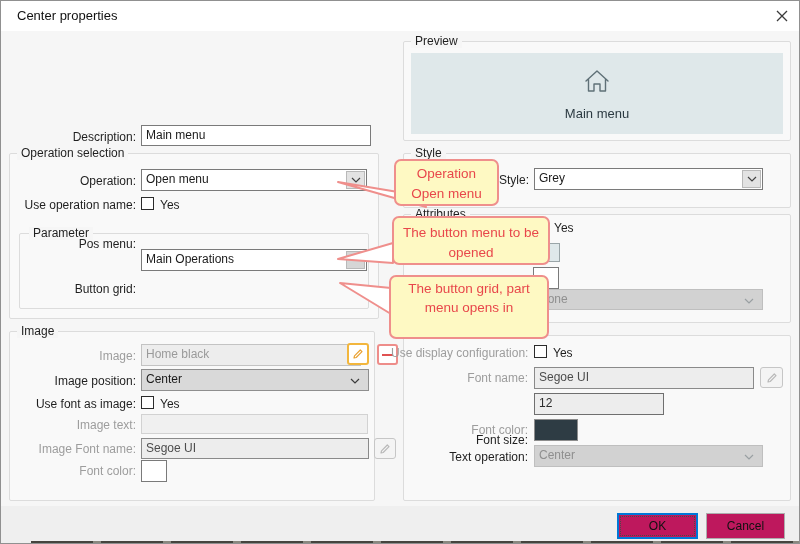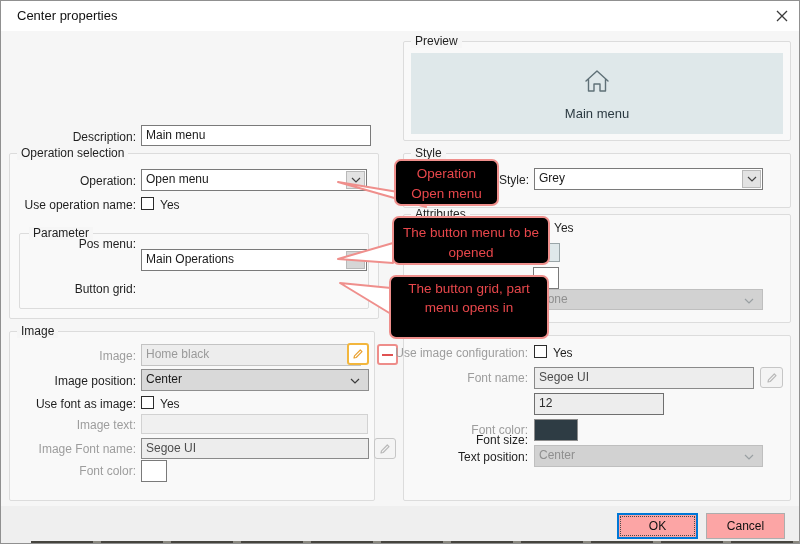--- a/index.html
+++ b/index.html
@@ -25,25 +25,25 @@
   .checkbox{position:absolute;width:13px;height:13px;background:#fff;border:1px solid #2b2b2b;box-sizing:border-box;}
   .chk-label{position:absolute;color:#1f1f1f;}
   .swatch{position:absolute;box-sizing:border-box;border:1px solid #7a7a7a;}
   .iconbtn{position:absolute;box-sizing:border-box;background:#fff;border-radius:3px;display:flex;align-items:center;justify-content:center;}
   .iconbtn.edit{border:2px solid #f2b63d;}
   .iconbtn.remove{border:2px solid #ee8d8a;}
   .iconbtn.edit-disabled{border:1px solid #c6c6c6;background:#f4f4f4;}
   .minus-bar{width:11px;height:2px;background:#e05252;}
   .preview-panel{position:absolute;display:flex;flex-direction:column;align-items:center;justify-content:center;gap:10px;}
   .preview-text{font-size:13px;color:#2c3a42;}
-  .callout{position:absolute;background:#000000;border:2px solid #ef8f8c;border-radius:7px;box-sizing:border-box;z-index:29;color:#e8474b;font-size:13.5px;text-align:center;}
+  .callout{position:absolute;background:#fef9c3;border:2px solid #ef8f8c;border-radius:7px;box-sizing:border-box;z-index:29;color:#e8474b;font-size:13.5px;text-align:center;}
   .callout .cl{line-height:20px;}
   .tails{position:absolute;left:0;top:0;z-index:28;pointer-events:none;}
   .footer{position:absolute;left:0;top:505px;width:100%;height:39px;background:#efefef;}
-  .btn{position:absolute;box-sizing:border-box;background:#fca5a5;border:1px solid #adadad;font-size:12px;color:#111;display:flex;align-items:center;justify-content:center;}
+  .btn{position:absolute;box-sizing:border-box;background:#be185d;border:1px solid #adadad;font-size:12px;color:#111;display:flex;align-items:center;justify-content:center;}
   .btn.default{border:2px solid #0078d7;outline:1px dotted #4a4a4a;outline-offset:-4px;}
   .bottom-streak{position:absolute;left:30px;top:540px;width:770px;height:4px;background:repeating-linear-gradient(90deg,#45443e 0 62px,#8a887f 62px 70px);}
 </style>
 </head>
 <body>
 
 <div class="dialog">
 
   <div class="titlebar">
     <span class="title-text">Center properties</span>
@@ -158,39 +158,39 @@
     <span>None</span>
     <span style="position:absolute;right:8px;top:8px;">
       <svg class="chev" width="10" height="6" viewBox="0 0 10 6">
           <polyline points="1,1 5,5 9,1" fill="none" stroke="#9aa0a3" stroke-width="1.2"></polyline>
         </svg>
     </span>
   </div>
 
   <div class="group" style="left:402px;top:334px;width:388px;height:166px;"></div>
 
-  <div class="lbl grey" style="left:390px;top:345px;width:137px;">Use image configuration:</div>
+  <div class="lbl grey" style="left:390px;top:345px;width:137px;">Use display configuration:</div>
   <div class="checkbox" style="left:533px;top:344px;"></div>
   <span class="chk-label" style="left:552px;top:345px;">Yes</span>
 
   <div class="lbl grey" style="left:427px;top:370px;width:100px;">Font name:</div>
   <div class="textbox disabled-dark" style="left:533px;top:366px;width:220px;height:22px;">Segoe UI</div>
   <div class="iconbtn edit-disabled" style="left:759px;top:366px;width:23px;height:21px;">
     <svg width="12" height="12" viewBox="0 0 12 12">
         <path d="M2 10 L2.5 7.8 L8.3 2 L10 3.7 L4.2 9.5 Z" fill="none" stroke="#b9b9b9" stroke-width="1.2" stroke-linejoin="round"></path>
       </svg>
   </div>
 
   <div class="lbl" style="left:427px;top:396px;width:100px;margin-top:36px;">Font size:</div>
   <div class="textbox" style="left:533px;top:392px;width:130px;height:22px;background:#ededed;border-color:#6f6f6f;color:#2d2d2d;">12</div>
 
   <div class="lbl grey" style="left:427px;top:422px;width:100px;">Font color:</div>
   <div class="swatch" style="left: 533px; top: 418px; width: 44px; height: 22px; border-color: rgb(141, 141, 141); background-color: rgb(46, 60, 68);"></div>
 
-  <div class="lbl" style="left:417px;top:449px;width:110px;">Text position:</div>
+  <div class="lbl" style="left:417px;top:449px;width:110px;">Text operation:</div>
   <div class="combo disabled" style="left:533px;top:444px;width:229px;height:22px;">
     <span>Center</span>
     <span style="position:absolute;right:8px;top:8px;">
       <svg class="chev" width="10" height="6" viewBox="0 0 10 6">
           <polyline points="1,1 5,5 9,1" fill="none" stroke="#9aa0a3" stroke-width="1.2"></polyline>
         </svg>
     </span>
   </div>
 
   <svg class="tails" width="800" height="544" viewBox="0 0 800 544">

